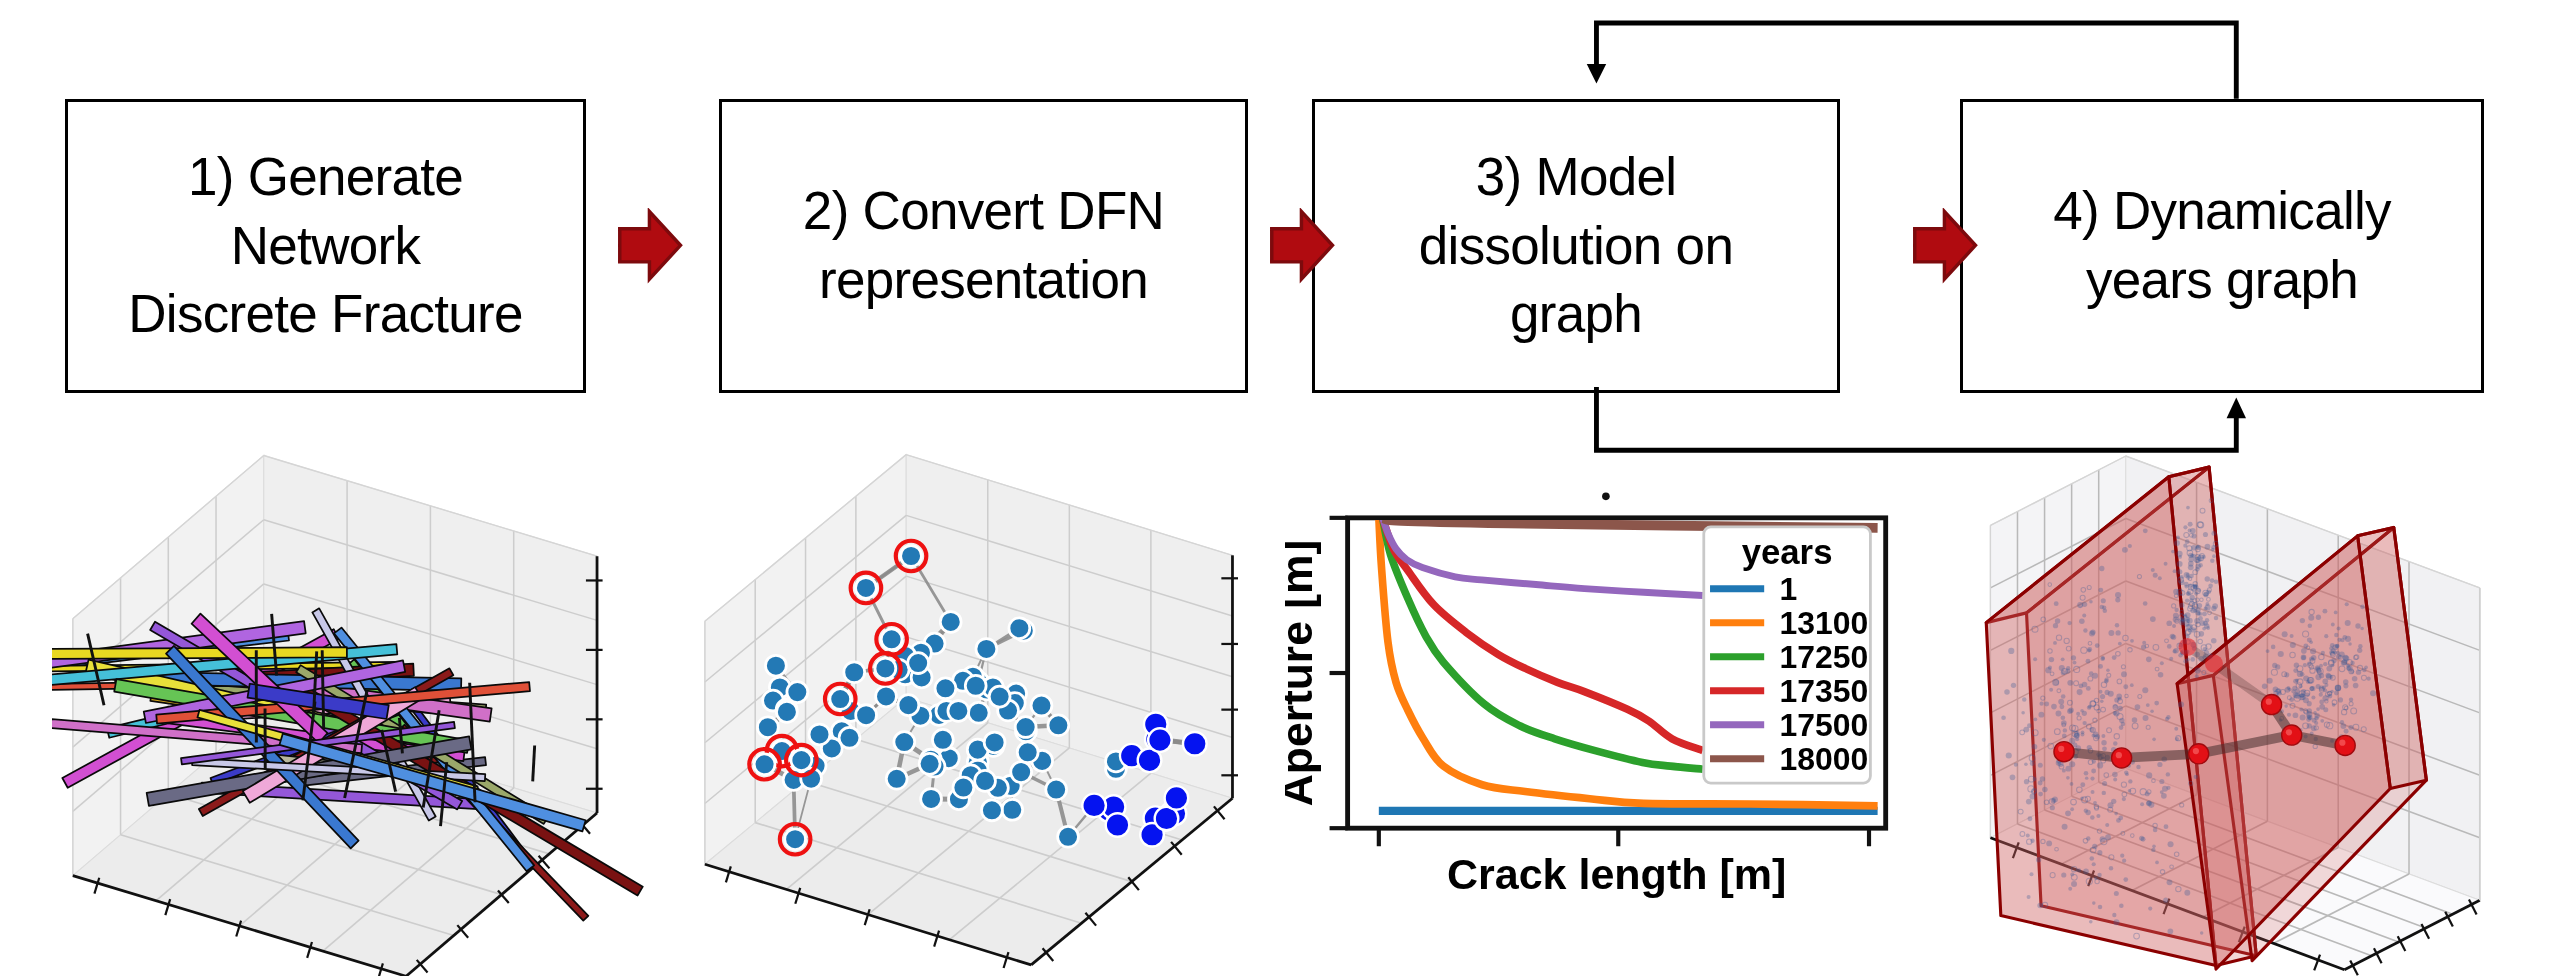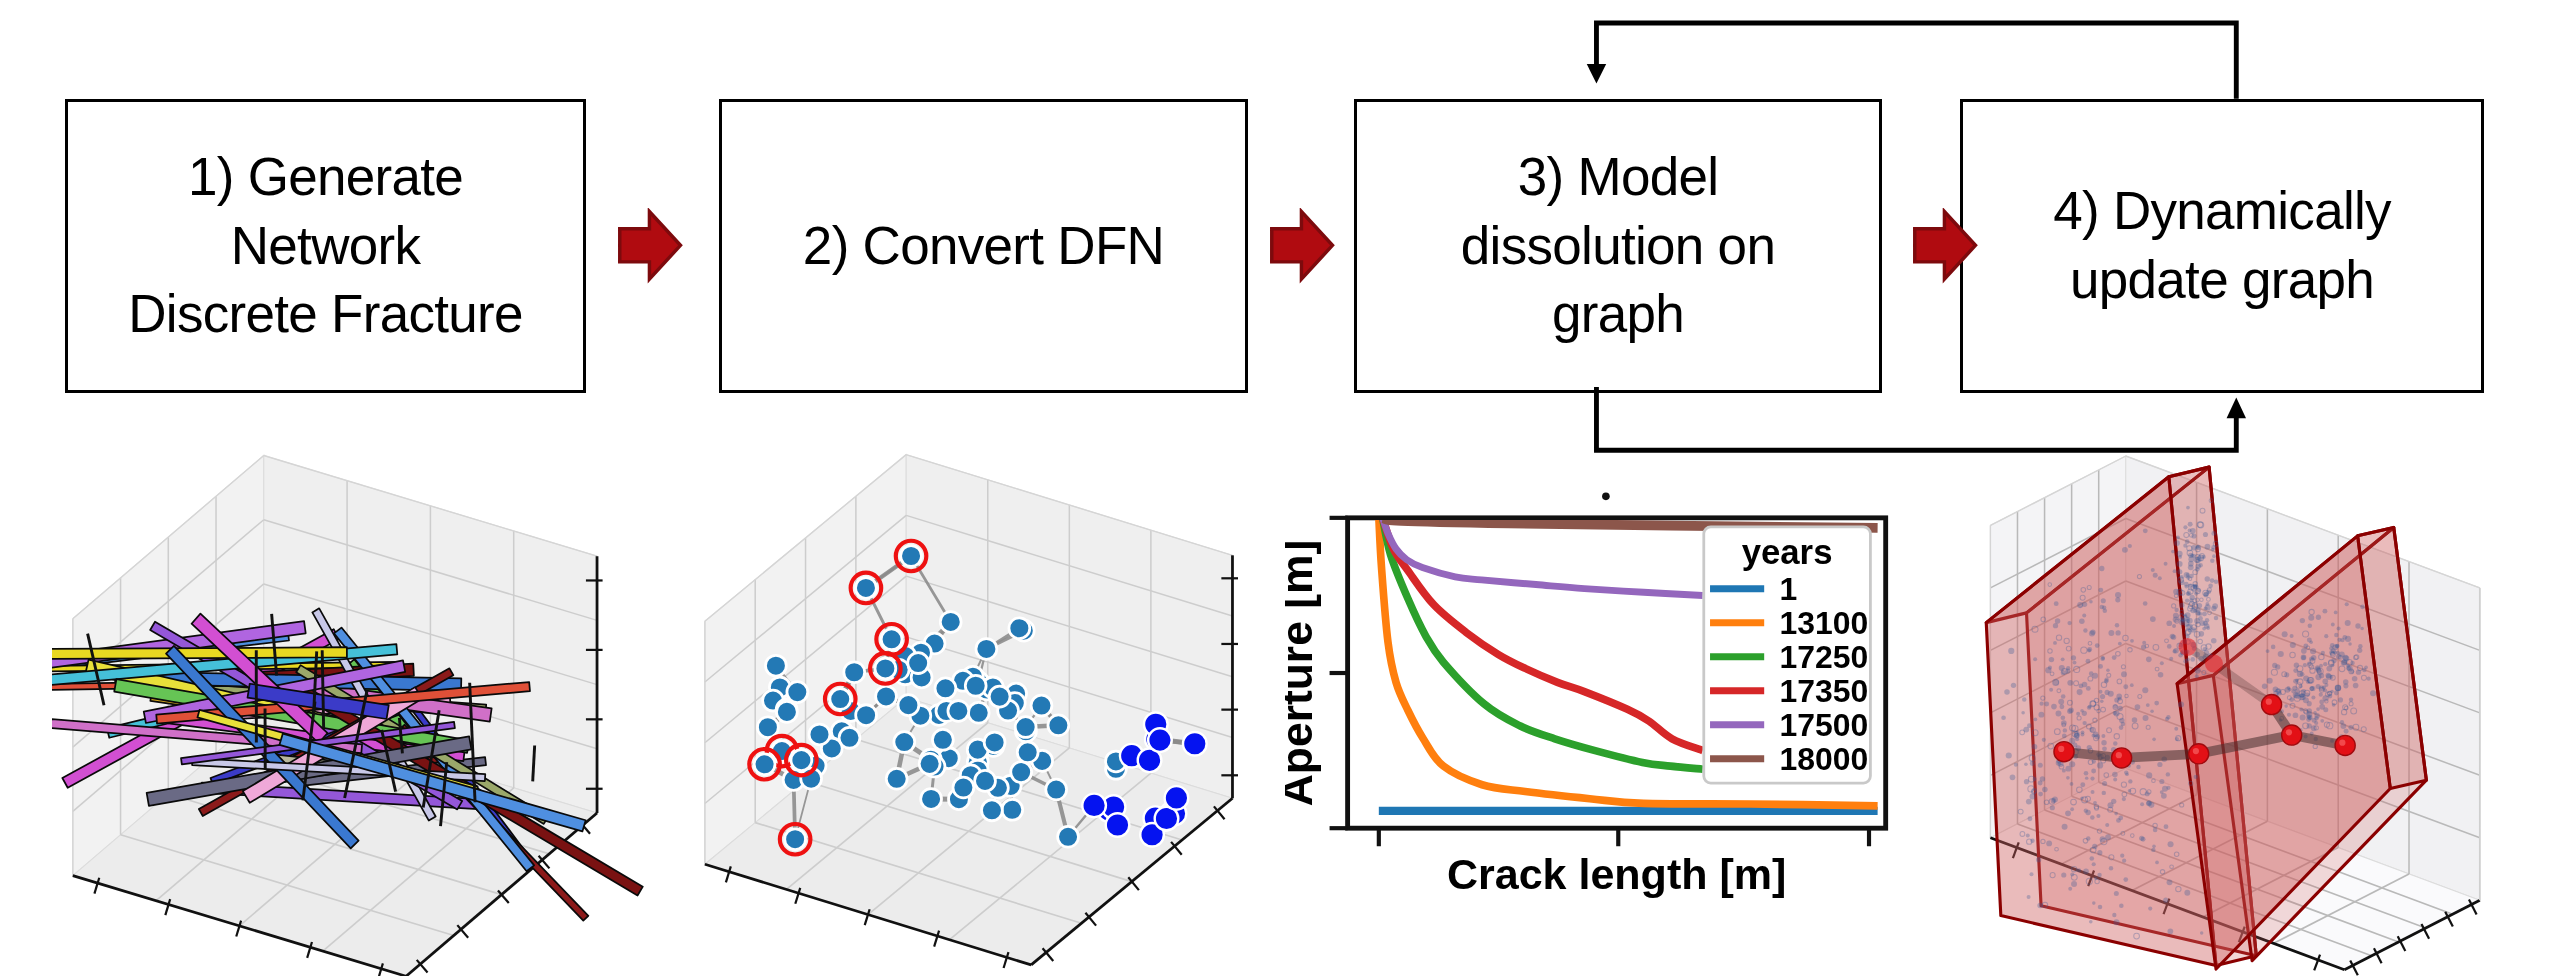--- a/index.html
+++ b/index.html
@@ -14,29 +14,30 @@
 </head>
 <body>
 
 <div class="step-box" style="left:65px;top:99px;width:515px;height:288px;">
   <div>1) Generate</div>
   <div>Network</div>
   <div>Discrete Fracture</div>
 </div>
 <div class="step-box" style="left:719px;top:99px;width:523px;height:288px;align-items:center;">
   <div>2) Convert DFN</div>
+  <div>representation</div>
 </div>
-<div class="step-box" style="left:1354px;top:99px;width:522px;height:288px;">
+<div class="step-box" style="left:1312px;top:99px;width:522px;height:288px;">
   <div>3) Model</div>
   <div>dissolution on</div>
   <div>graph</div>
 </div>
 <div class="step-box" style="left:1960px;top:99px;width:518px;height:288px;">
   <div>4) Dynamically</div>
-  <div>update graph</div>
+  <div>years graph</div>
 </div>
 
 <svg class="abs" style="left:617px;top:208px;" width="69" height="76" viewBox="0 0 100 110">
   <polygon class="block-arrow" points="4,30 47,30 47,5 92,54 47,103 47,78 4,78" fill="#b00b10" stroke="#7d0a0d" stroke-width="5"></polygon>
 </svg>
 <svg class="abs" style="left:1269px;top:208px;" width="69" height="76" viewBox="0 0 100 110">
   <polygon class="block-arrow" points="4,30 47,30 47,5 92,54 47,103 47,78 4,78" fill="#b00b10" stroke="#7d0a0d" stroke-width="5"></polygon>
 </svg>
 <svg class="abs" style="left:1912px;top:208px;" width="69" height="76" viewBox="0 0 100 110">
   <polygon class="block-arrow" points="4,30 47,30 47,5 92,54 47,103 47,78 4,78" fill="#b00b10" stroke="#7d0a0d" stroke-width="5"></polygon>

